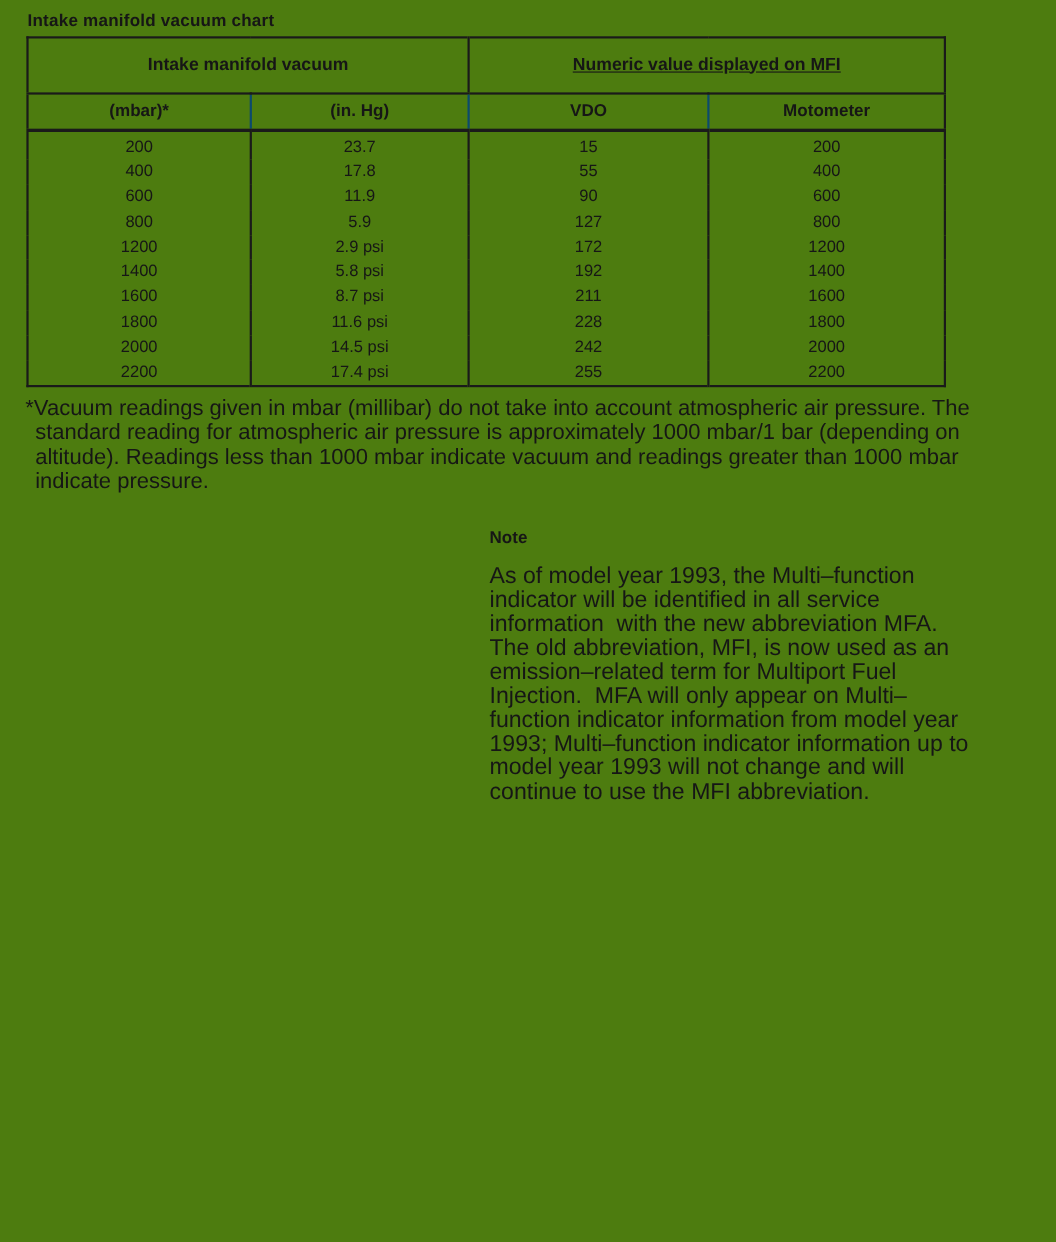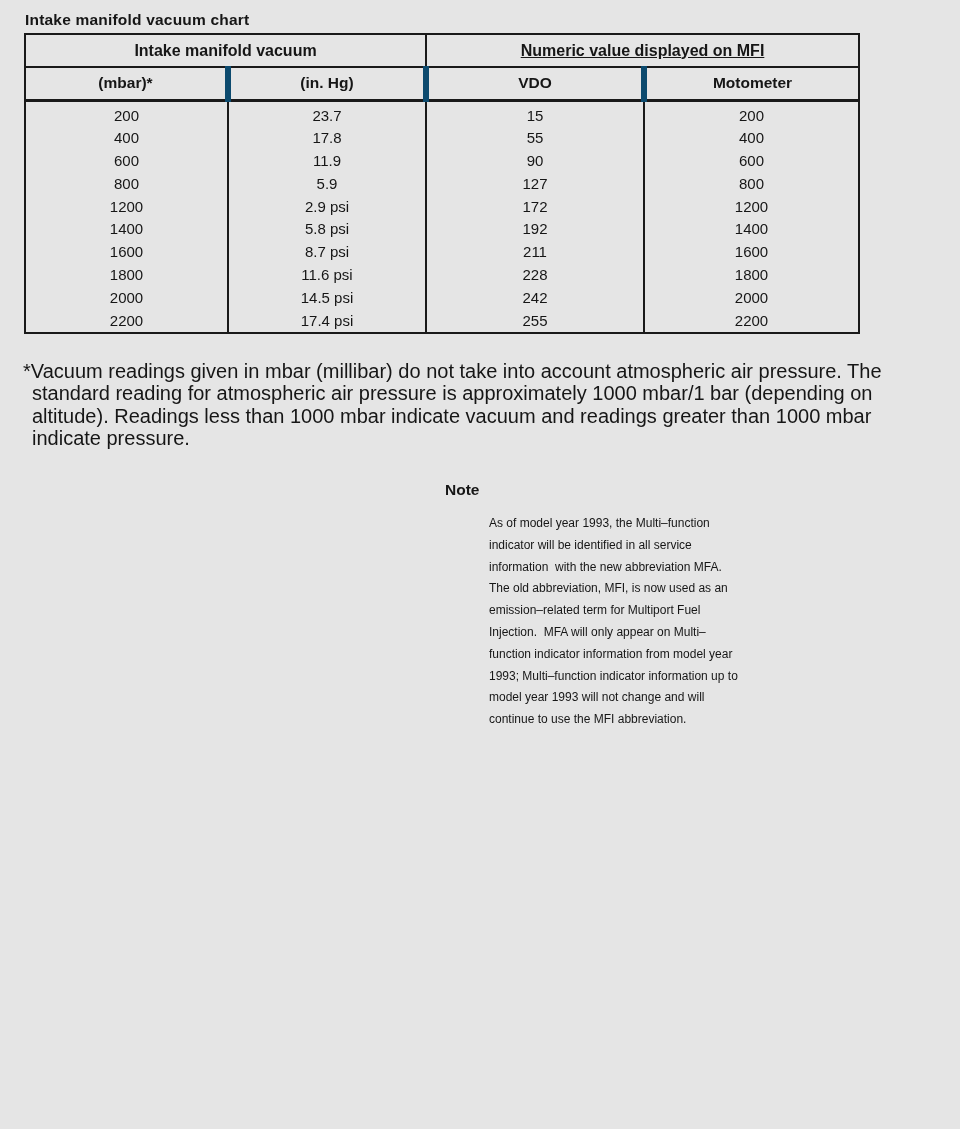--- a/index.html
+++ b/index.html
@@ -4,58 +4,58 @@
 <style>
   * { margin: 0; padding: 0; box-sizing: border-box; }
   html, body { background: #ffffff; }
   body {
     width: 960px; height: 1129px;
     font-family: "Liberation Sans", sans-serif;
     color: #161616;
   }
   .page {
     position: relative; width: 960px; height: 1129px;
-    background: #e5e5e5; overflow: hidden;
+    background: #4d7c0f; overflow: hidden;
   }
   .doc-title {
     position: absolute; left: 25px; top: 11px;
     font-size: 15.5px; font-weight: bold; letter-spacing: 0.2px;
   }
   table.vac-table {
     position: absolute; left: 24px; top: 33px; width: 834px;
     border-collapse: collapse; table-layout: fixed;
     border: 2px solid #1a1a1a;
   }
   .vac-table th, .vac-table td { padding: 0; text-align: center; }
   .vac-table tr.h1 th {
-    height: 33px; font-size: 16px; font-weight: bold;
+    height: 51px; font-size: 16px; font-weight: bold;
     border-bottom: 2px solid #1a1a1a;
     margin-left: 28px;
   }
   .vac-table tr.h1 th + th { border-left: 2px solid #1a1a1a; text-decoration: underline; }
   .vac-table tr.h2 th {
     height: 33px; font-size: 15.5px; font-weight: bold;
     border-bottom: 3px solid #1a1a1a;
   }
-  .vac-table tr.h2 th + th { border-left: 6px solid #0c4a6e; }
+  .vac-table tr.h2 th + th { border-left: 2px solid #0c4a6e; }
   .vac-table tbody td {
     font-size: 15px; line-height: 22.8px; height: 22.8px;
     white-space: pre;
   }
   .vac-table tbody td + td { border-left: 2px solid #1a1a1a; }
   .vac-table tbody tr:first-child td { padding-top: 3px; }
   .footnote {
     position: absolute; left: 23px; top: 360px;
     font-size: 20px; line-height: 22.3px;
   }
   .fn-line { white-space: pre; }
   .fn-line + .fn-line { margin-left: 9px; }
   .note-block { position: absolute; left: 445px; top: 481px; }
   .note-heading { font-size: 15.5px; font-weight: bold; }
-  .note-body { margin-top: 14px; font-size: 12px; line-height: 21.8px; margin-left: 44px; }
+  .note-body { margin-top: 14px; font-size: 21px; line-height: 21.8px; }
   .note-line { white-space: pre; }
 </style>
 </head>
 <body>
 
 <div class="page">
 
   <div class="doc-title">Intake manifold vacuum chart</div>
 
   <table class="vac-table">

